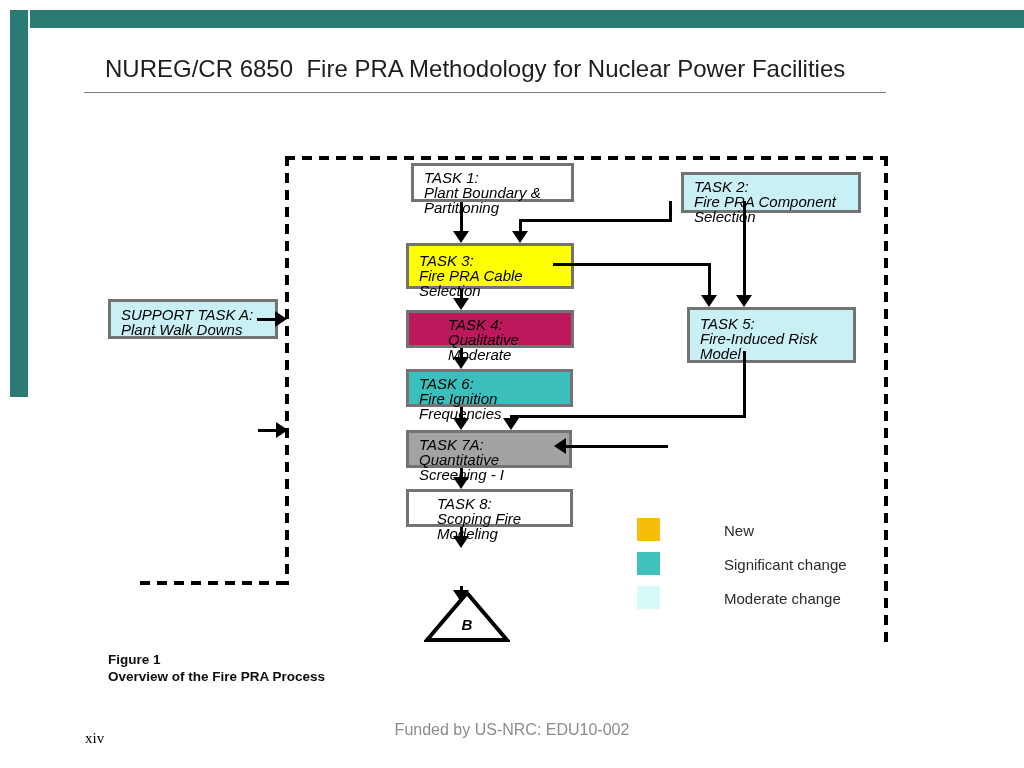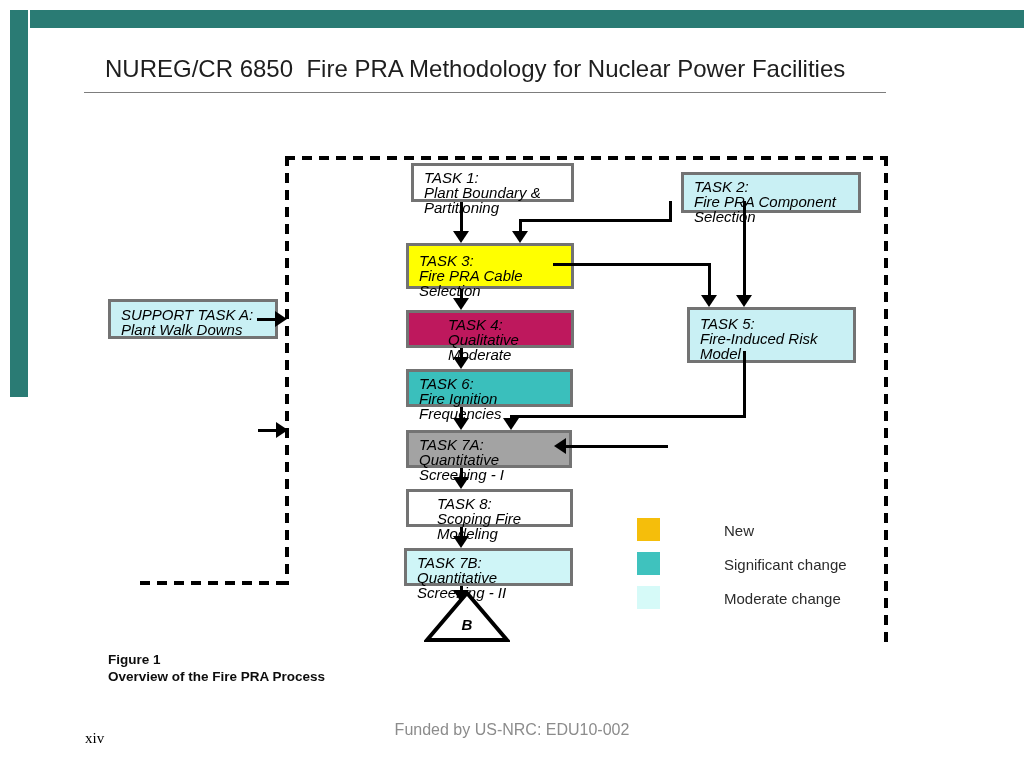--- a/index.html
+++ b/index.html
@@ -105,24 +105,20 @@
     <div>Fire Ignition Frequencies</div>
   </div>
   <div id="b-task7a" class="tbox" style="background-color: #a3a3a3;">
     <div>TASK 7A:</div>
     <div>Quantitative Screening - I</div>
   </div>
   <div id="b-task8" class="tbox" style="background-color: rgb(255, 255, 255); padding-left: 28px;">
     <div>TASK 8:</div>
     <div>Scoping Fire Modeling</div>
   </div>
-  <div id="b-task7b" class="tbox" style="background-color: rgb(207, 245, 247);">
-    <div>TASK 7B:</div>
-    <div>Quantitative Screening - II</div>
-  </div>
   <div id="b-supa" class="tbox" style="background-color: rgb(201, 240, 244);">
     <div>SUPPORT TASK A:</div>
     <div>Plant Walk Downs</div>
   </div>
 
   <div class="ln" style="left:460px;top:202px;width:3px;height:31px;"></div>
   <div class="ah-d" style="left:453px;top:231px;"></div>
 
   <div class="ln" style="left:669px;top:201px;width:3px;height:21px;"></div>
   <div class="ln" style="left:519px;top:219px;width:153px;height:3px;"></div>

